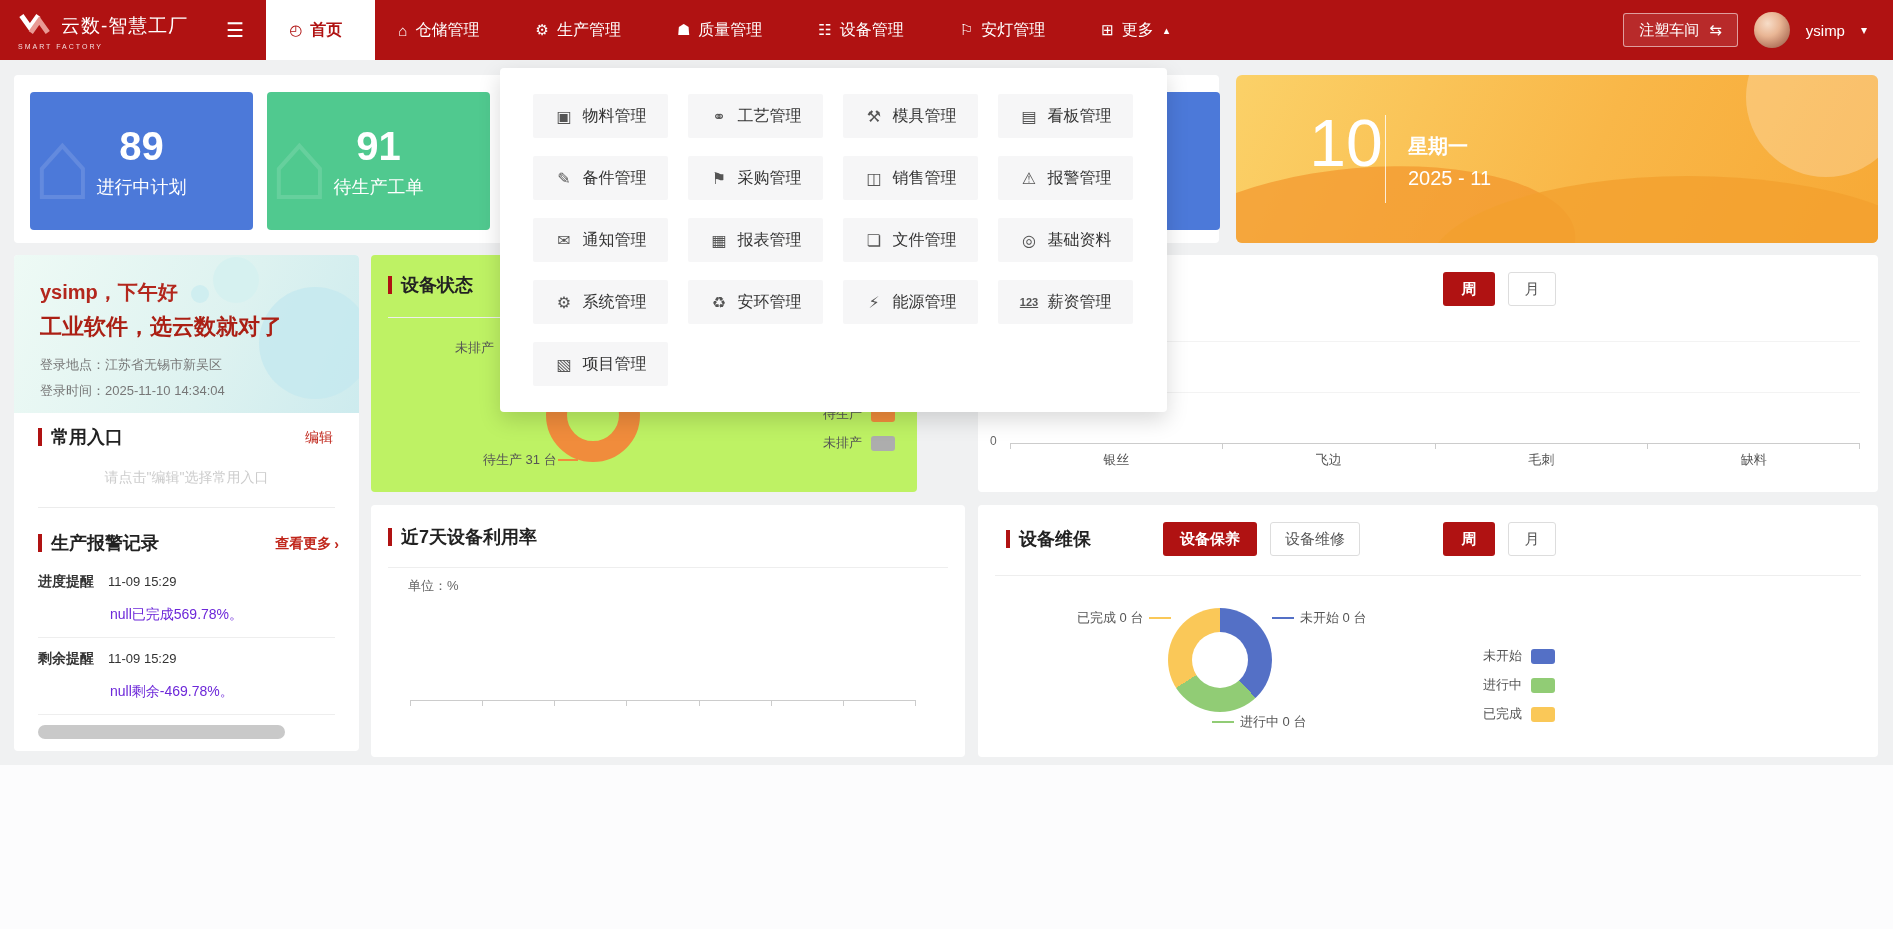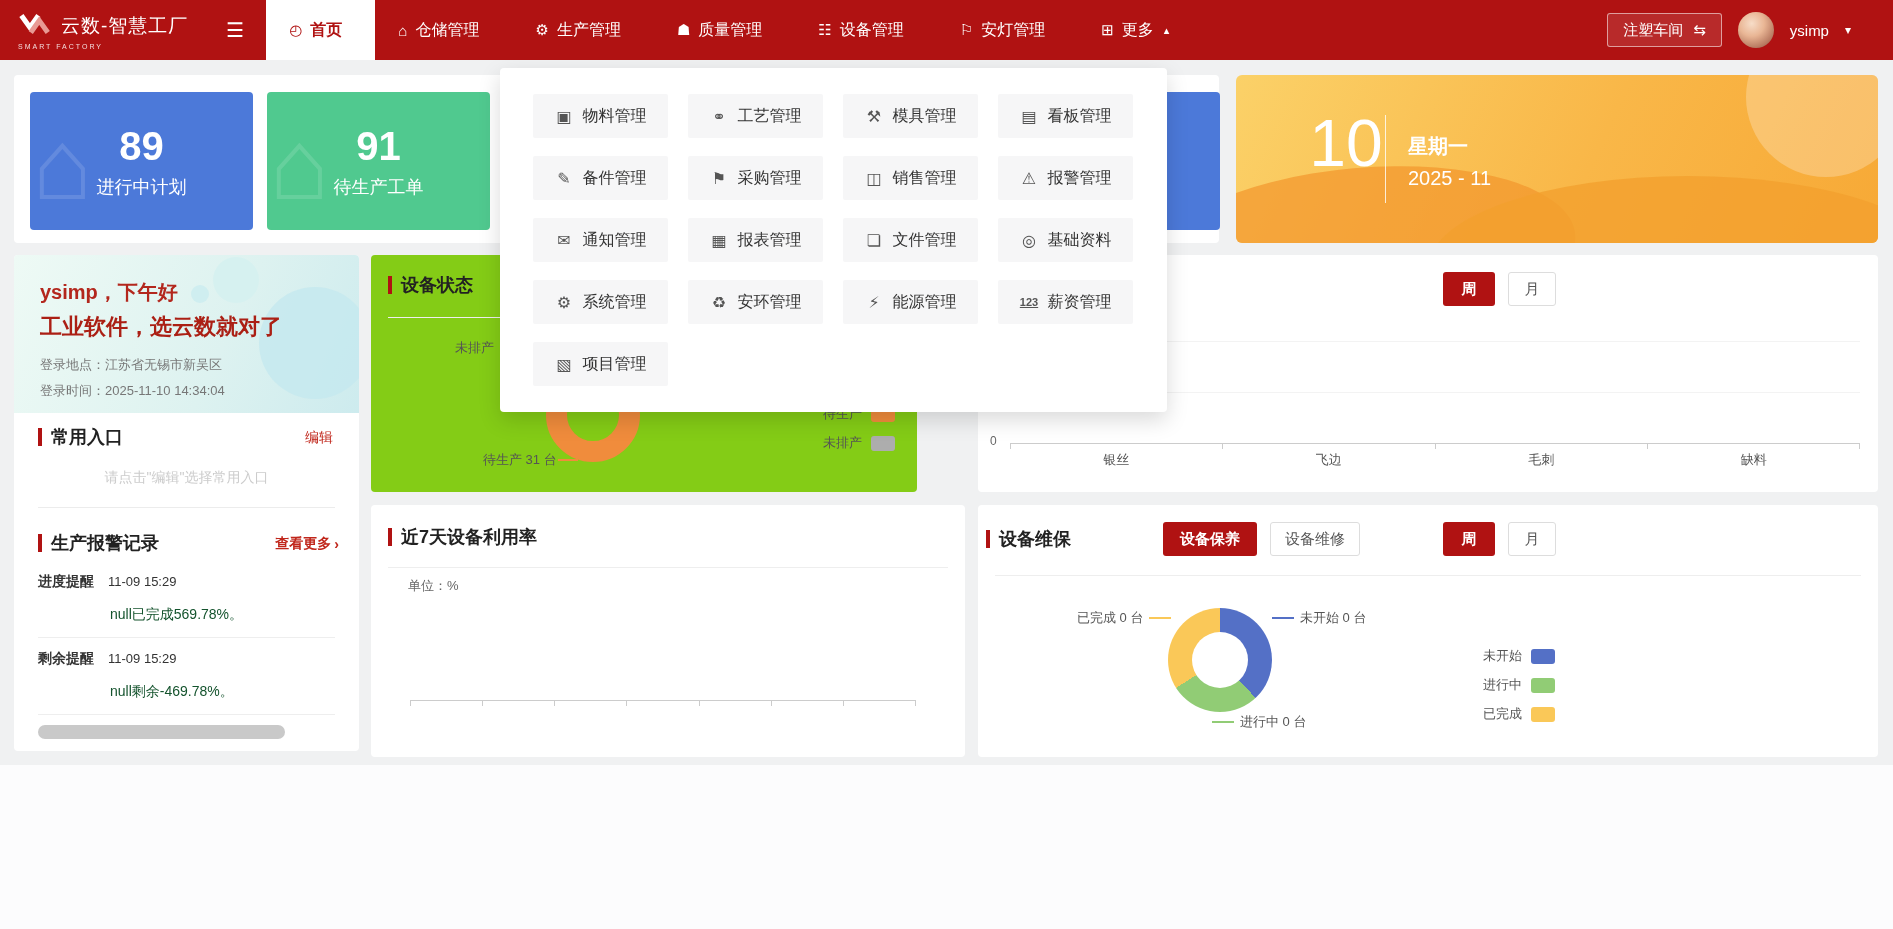--- a/index.html
+++ b/index.html
@@ -15,21 +15,21 @@
   .logo-block { display:flex; flex-direction:column; justify-content:center; margin-left:18px; }
   .logo-row { display:flex; align-items:center; gap:9px; }
   .logo-title { color:#fff; font-size:19px; font-weight:normal; letter-spacing:1px; }
   .logo-sub { color:rgba(255,255,255,.85); font-size:7px; letter-spacing:2px; margin-top:2px; }
   .hamburger { align-self:center; margin-left:38px; color:#fff; font-size:20px; cursor:pointer; }
   .nav-tabs { display:flex; margin-left:22px; }
   .nav-item { display:flex; align-items:center; gap:8px; padding:0 23px; color:#fff; font-size:16px; cursor:pointer; white-space:nowrap; }
   .nav-item.active { background:#fff; color:#b01212; font-weight:bold; }
   .nav-icon { font-size:15px; }
   .nav-chevron { font-size:11px; margin-left:2px; }
-  .nav-right { margin-left:auto; display:flex; align-items:center; gap:16px; margin-right:42px; }
+  .nav-right { margin-left:auto; display:flex; align-items:center; gap:16px; margin-right:26px; }
   .workshop-btn { height:34px; padding:0 15px; display:flex; align-items:center; gap:10px; color:#fff; font-size:15px; background:rgba(255,255,255,.10); border:1px solid rgba(255,255,255,.55); border-radius:3px; cursor:pointer; }
   .avatar { width:36px; height:36px; border-radius:50%; background:radial-gradient(circle at 38% 32%, #f7ddc8 0%, #e9b695 38%, #b97c63 72%, #7e5143 100%); cursor:pointer; }
   .username { color:#fff; font-size:15px; cursor:pointer; }
   .user-caret { color:#fff; font-size:12px; cursor:pointer; }
 
   
   .stats-panel { position:absolute; left:14px; top:75px; width:1205px; height:168px; background:#fff; border-radius:4px; }
   .stat-card { position:absolute; top:17px; width:223px; height:138px; border-radius:4px; background:var(--c,#4C79D9); color:#fff; display:flex; flex-direction:column; align-items:center; justify-content:center; gap:6px; overflow:hidden; }
   .stat-card:nth-of-type(1) { left:16px; }
   .stat-card:nth-of-type(2) { left:253px; }
@@ -66,25 +66,25 @@
   .qe-edit { position:absolute; right:26px; top:174px; font-size:14px; color:#c0261b; cursor:pointer; }
   .qe-placeholder { position:absolute; left:0; right:0; top:214px; text-align:center; color:#ccc; font-size:14px; }
   .lp-divider { position:absolute; left:24px; right:24px; top:252px; border-top:1px solid #ececec; }
   .alarm-header { left:24px; top:276px; }
   .alarm-more { position:absolute; right:20px; top:280px; font-size:14px; color:#c0261b; font-weight:bold; cursor:pointer; display:flex; align-items:center; gap:3px; }
   .alarm-list { position:absolute; left:24px; right:24px; top:318px; }
   .alarm-row { border-bottom:1px solid #eee; padding-bottom:13px; margin-bottom:12px; }
   .alarm-head { display:flex; gap:14px; align-items:baseline; }
   .alarm-type { font-size:14px; font-weight:bold; color:#333; }
   .alarm-time { font-size:13px; color:#333; }
-  .alarm-detail { margin-left:72px; margin-top:15px; font-size:14px; color:#14532d; }
+  .alarm-detail { margin-left:72px; margin-top:15px; font-size:14px; color:#6d28d9; }
   .h-scrollbar { position:absolute; left:24px; top:470px; width:247px; height:14px; border-radius:7px; background:#c9c9c9; cursor:pointer; }
 
   
-  .ds-panel { position:absolute; left:371px; top:255px; width:546px; height:237px; background:#84cc16; border-radius:4px; }
+  .ds-panel { position:absolute; left:371px; top:255px; width:546px; height:237px; background:#bef264; border-radius:4px; }
   .ds-header { left:17px; top:18px; }
   .ds-divider { position:absolute; left:17px; right:17px; top:62px; border-top:1px solid #eee; }
   .ds-unscheduled { position:absolute; left:84px; top:84px; font-size:13px; color:#555; }
   .ds-donut { position:absolute; left:175px; top:113px; width:94px; height:94px; border-radius:50%; border:21px solid #f08c3c; }
   .ds-callout { position:absolute; left:112px; top:192px; display:flex; align-items:center; gap:1px; font-size:13px; color:#555; }
   .cl-h { width:20px; height:2px; background:#f08c3c; }
   .cl-v { width:2px; height:13px; background:#f08c3c; margin-bottom:13px; }
   .legend-col { position:absolute; display:flex; flex-direction:column; gap:11px; }
   .ds-legend { left:452px; top:150px; }
   .legend-item { display:flex; align-items:center; gap:9px; font-size:13px; color:#555; cursor:pointer; }
@@ -112,21 +112,21 @@
   .u-divider { position:absolute; left:17px; right:17px; top:62px; border-top:1px solid #eee; }
   .u-unit { position:absolute; left:37px; top:72px; font-size:13px; color:#666; }
   .u-axis { position:absolute; left:39px; right:49px; top:195px; border-top:1px solid #ccc; display:flex; height:6px; }
   .u-axis i { flex:1; border-left:1px solid #ccc; }
   .u-axis i:last-child { border-right:1px solid #ccc; }
   .u-labels { position:absolute; left:39px; right:49px; top:202px; display:flex; }
   .u-labels span { flex:1; text-align:center; font-size:13px; color:#555; }
 
   
   .m-panel { position:absolute; left:978px; top:505px; width:900px; height:252px; background:#fff; border-radius:4px; }
-  .m-header { left:8px; top:22px; }
+  .m-header { left:28px; top:22px; }
   .m-maintain { left:185px; width:94px; }
   .m-repair { left:292px; width:90px; }
   .m-week { left:465px; width:52px; }
   .m-month { left:530px; width:48px; }
   .m-divider { position:absolute; left:17px; right:17px; top:70px; border-top:1px solid #eee; }
   .m-donut { position:absolute; left:190px; top:103px; width:104px; height:104px; border-radius:50%;
              background:conic-gradient(#5470C6 0% 38%, #91CC75 38% 66%, #FAC858 66% 100%); }
   .m-donut::after { content:""; position:absolute; left:24px; top:24px; width:56px; height:56px; border-radius:50%; background:#fff; }
   .callout { position:absolute; display:flex; align-items:center; gap:6px; font-size:13px; color:#555; }
   .callout-line { width:22px; height:2px; background:var(--c,#999); }

